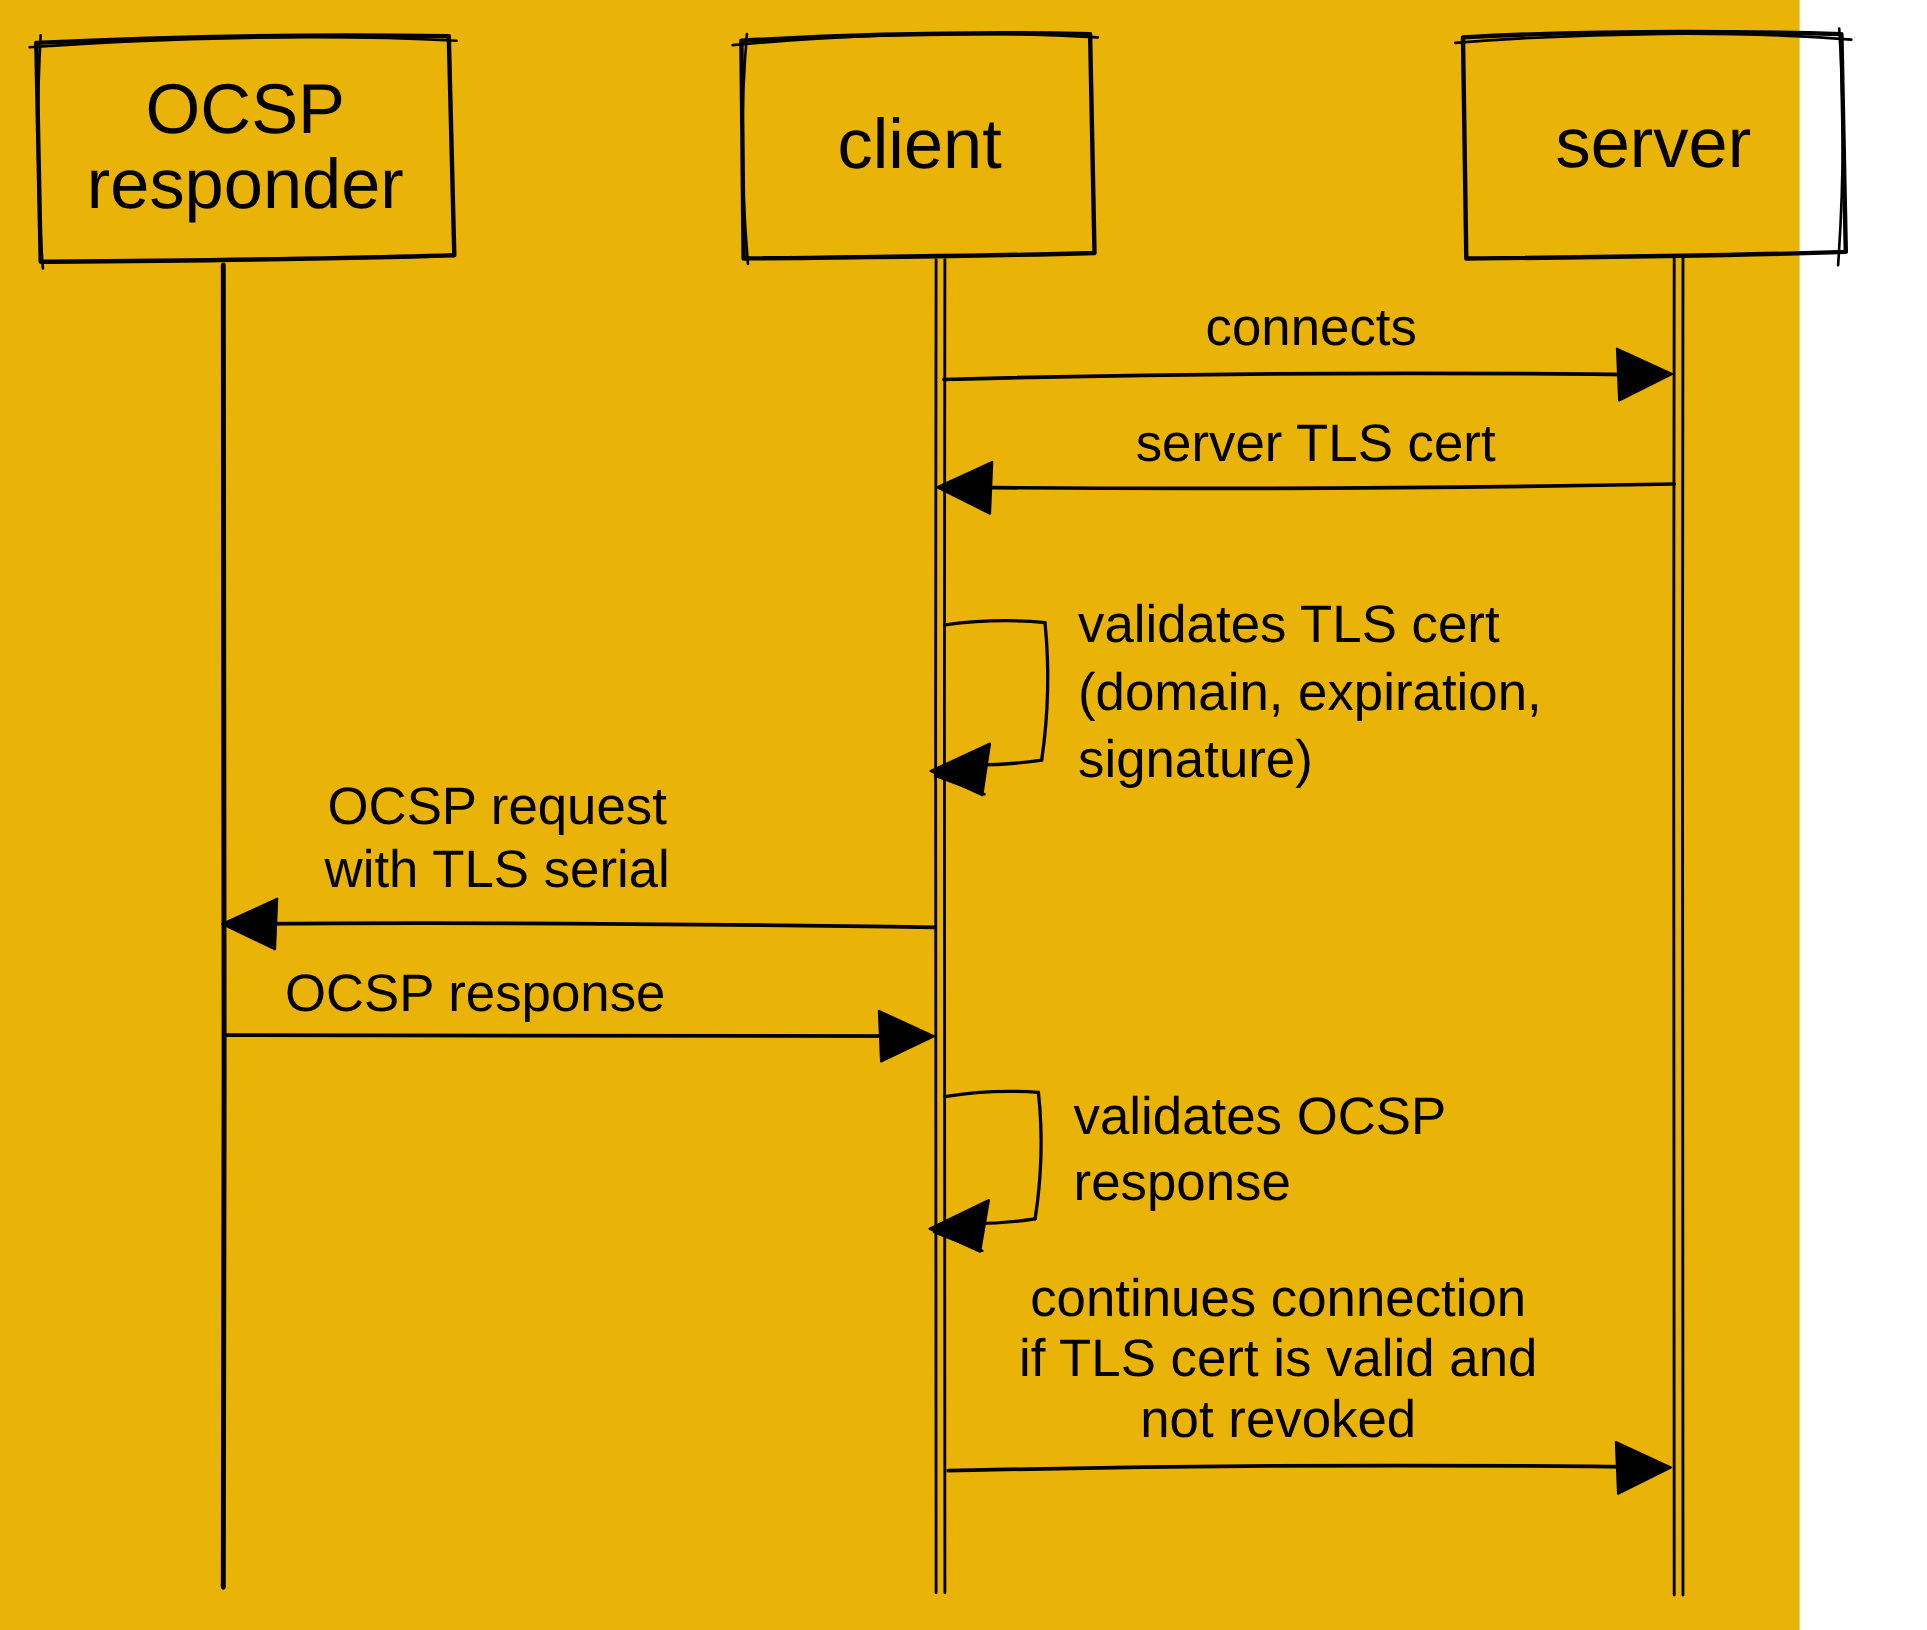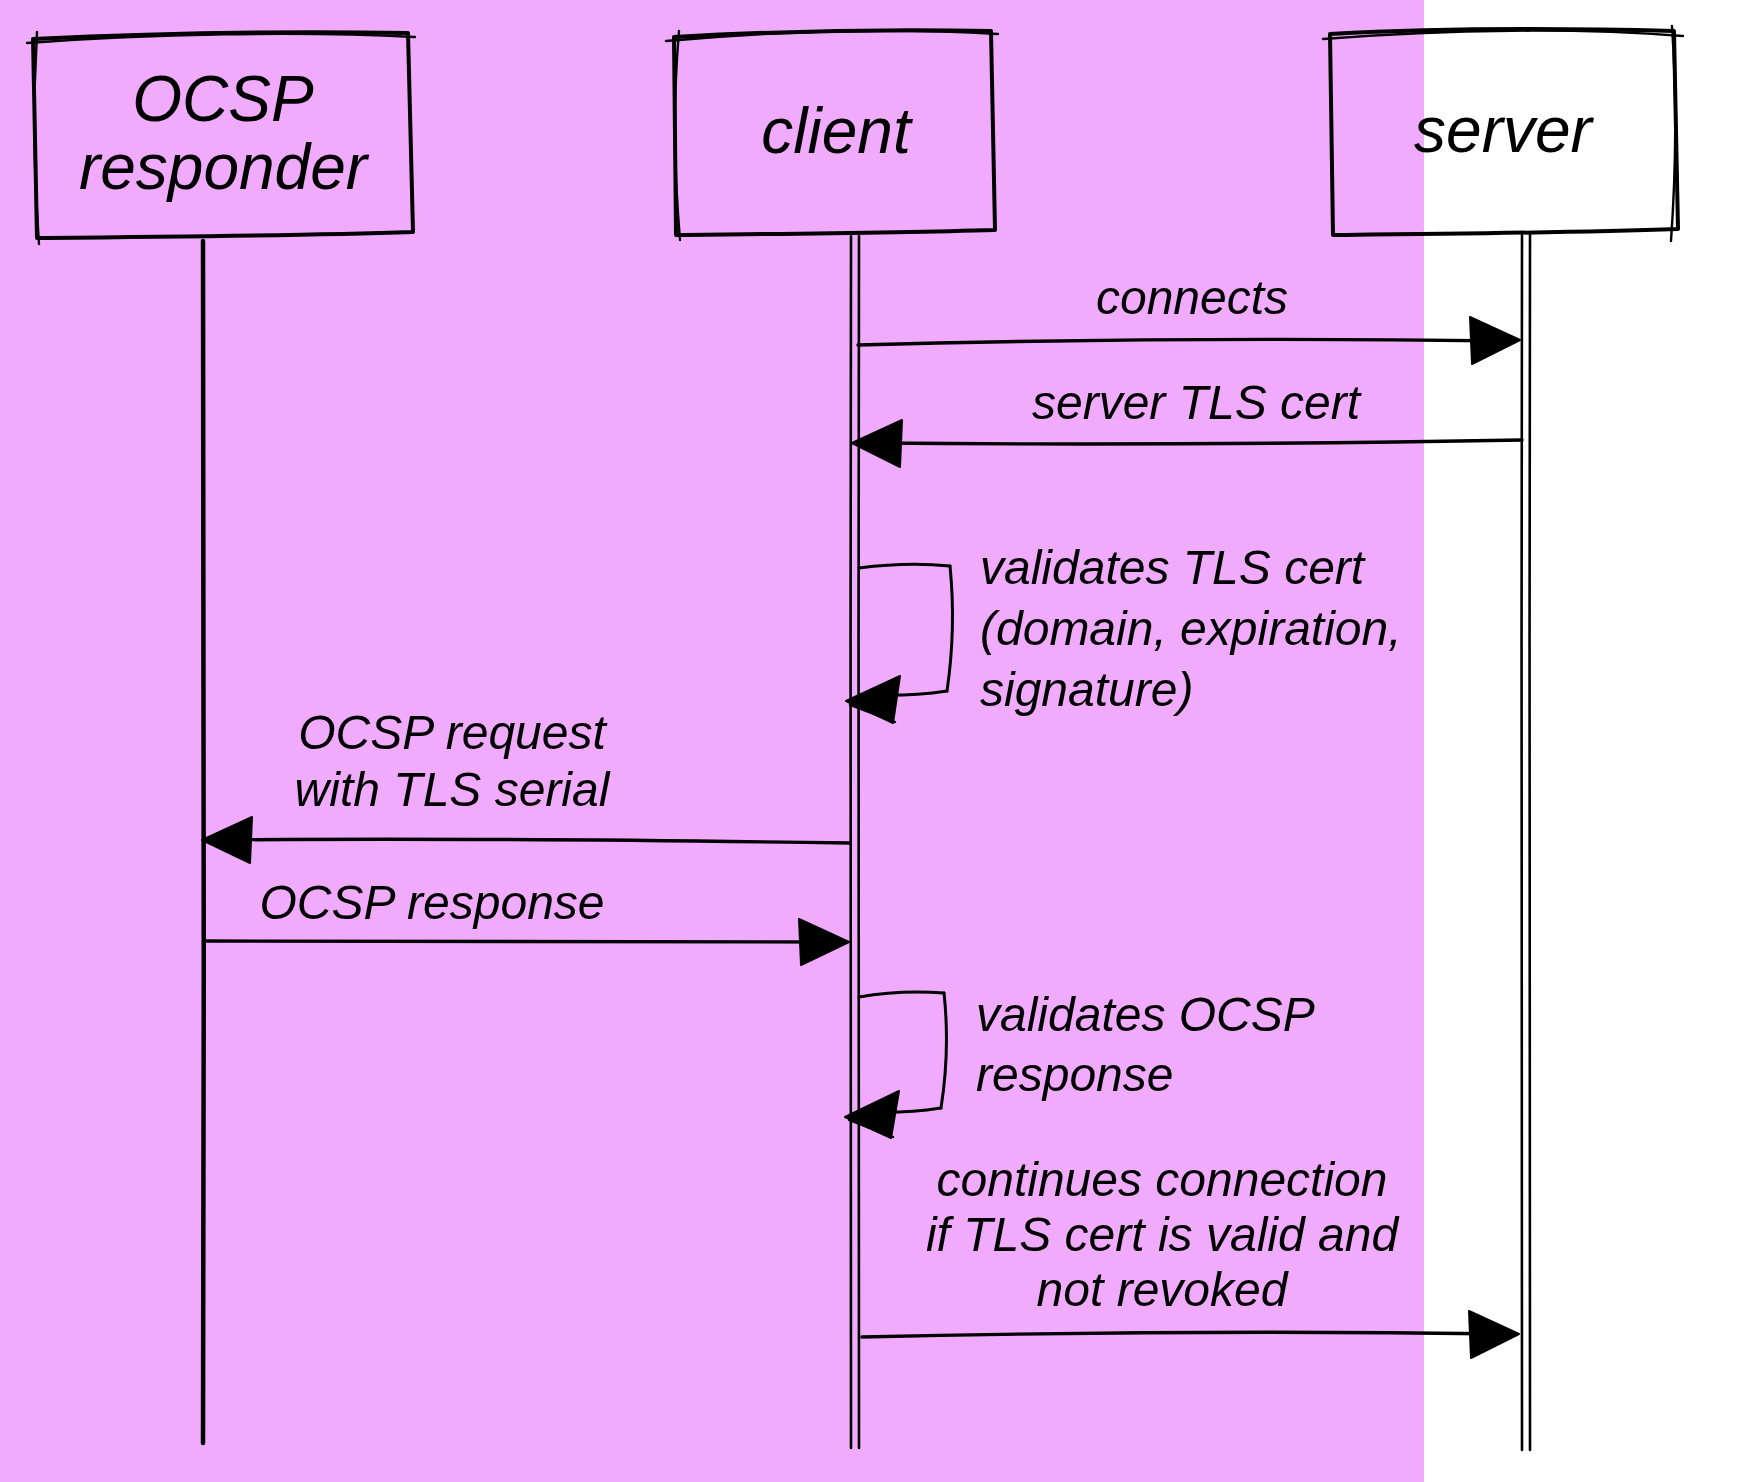--- a/index.html
+++ b/index.html
@@ -1,24 +1,23 @@
 <!DOCTYPE html>
 <html><head>
 <meta charset="utf-8">
 <style>
   html, body {
     margin: 0;
     padding: 0;
     background: #ffffff;
   }
   .canvas-wrap {
-    width: 1424px;
+    width: 1636px;
     height: 1482px;
-    background: #f0abfc;
-    font-style: italic;
+    background: #eab308;
   }
   svg { display: block; }
   .sketch {
     fill: none;
     stroke: #000000;
     stroke-linecap: round;
     stroke-linejoin: round;
   }
   .box      { stroke-width: 4; }
   .overdraw { stroke-width: 2.4; }

